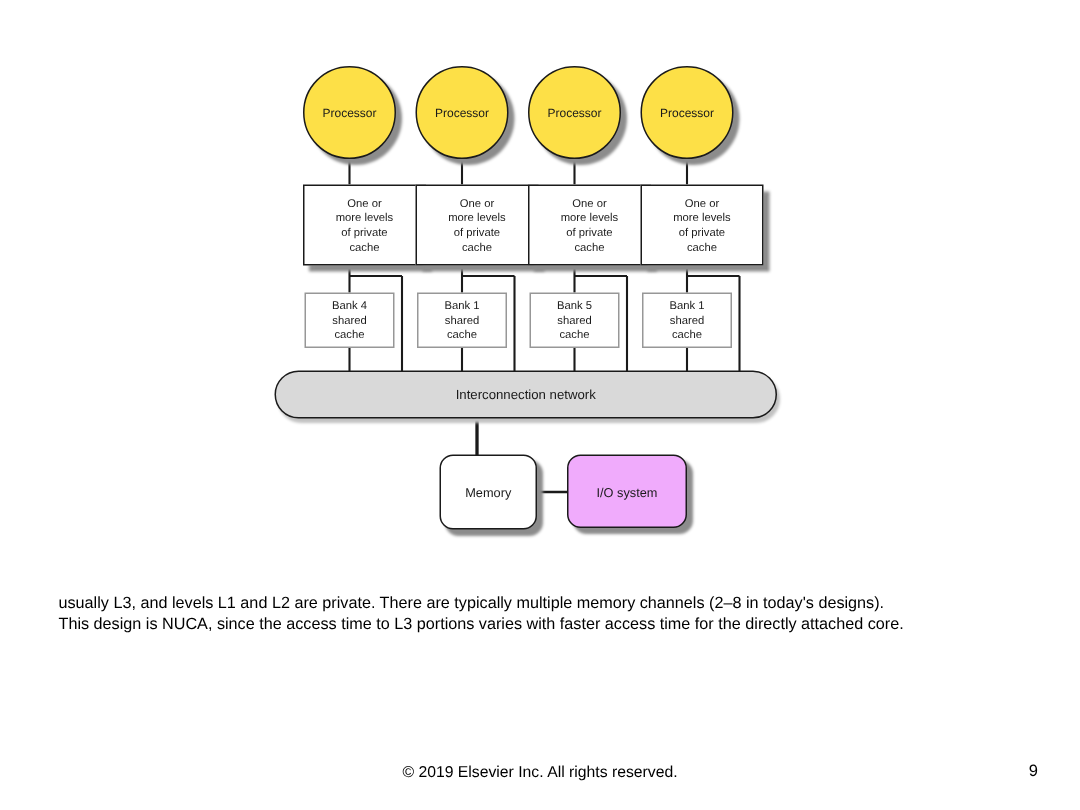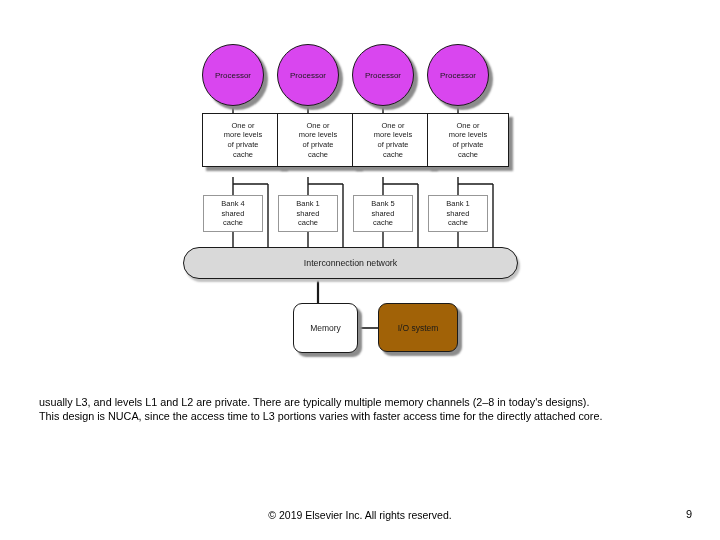--- a/index.html
+++ b/index.html
@@ -7,27 +7,27 @@
     position:relative;width:720px;height:540px;background:#ffffff;overflow:hidden;
     font-family:"Liberation Sans",sans-serif;color:#1a1a1a;
   }
   .diagram{position:absolute;left:0;top:0;width:720px;height:400px;}
   svg.lines{position:absolute;left:0;top:0;pointer-events:none;}
 
   .col{position:absolute;top:44px;width:62px;height:200px;}
 
   .proc{
     position:absolute;top:0;left:0;width:62px;height:62px;box-sizing:border-box;
-    border:1.2px solid var(--line,#1a1a1a);border-radius:50%;background:#d946ef;
+    border:1.2px solid var(--line,#1a1a1a);border-radius:50%;background:#fde047;
     box-shadow:4px 4px 2px var(--shadow,#8c8c8c);
     display:flex;align-items:center;justify-content:center;
     font-size:8px;text-align:center;
   }
   .cache{
-    position:absolute;top:69px;left:0;width:82px;height:54px;box-sizing:border-box;
+    position:absolute;top:79px;left:0;width:82px;height:54px;box-sizing:border-box;
     border:1px solid var(--line,#1a1a1a);background:#fff;
     box-shadow:4px 4px 2px var(--shadow,#8c8c8c);
     display:flex;align-items:center;justify-content:center;
     font-size:7.5px;line-height:1.3;text-align:center;white-space:pre-line;
   }
   .bank{
     position:absolute;top:151px;left:1px;width:60px;height:37px;box-sizing:border-box;
     border:1px solid #979797;background:#fff;
     display:flex;align-items:center;justify-content:center;
     font-size:7.5px;line-height:1.25;text-align:center;white-space:pre-line;
@@ -39,21 +39,21 @@
     display:flex;align-items:center;justify-content:center;font-size:8.8px;
   }
   .memory{
     position:absolute;left:293px;top:303px;width:65px;height:50px;box-sizing:border-box;
     background:#fff;border:1.2px solid var(--line,#1a1a1a);border-radius:9px;
     box-shadow:4px 4px 2px var(--shadow,#8c8c8c);
     display:flex;align-items:center;justify-content:center;font-size:8.5px;
   }
   .io{
     position:absolute;left:378px;top:303px;width:80px;height:49px;box-sizing:border-box;
-    background:#a16207;border:1.2px solid var(--line,#1a1a1a);border-radius:9px;
+    background:#f0abfc;border:1.2px solid var(--line,#1a1a1a);border-radius:9px;
     box-shadow:4px 4px 2px var(--shadow,#8c8c8c);
     display:flex;align-items:center;justify-content:center;font-size:8.5px;
   }
 
   .caption{
     position:absolute;left:39px;top:396px;width:660px;
     font-size:10.8px;line-height:13.5px;color:#000;
   }
   .caption div{white-space:nowrap;}
   .caption .b{font-weight:bold;}

